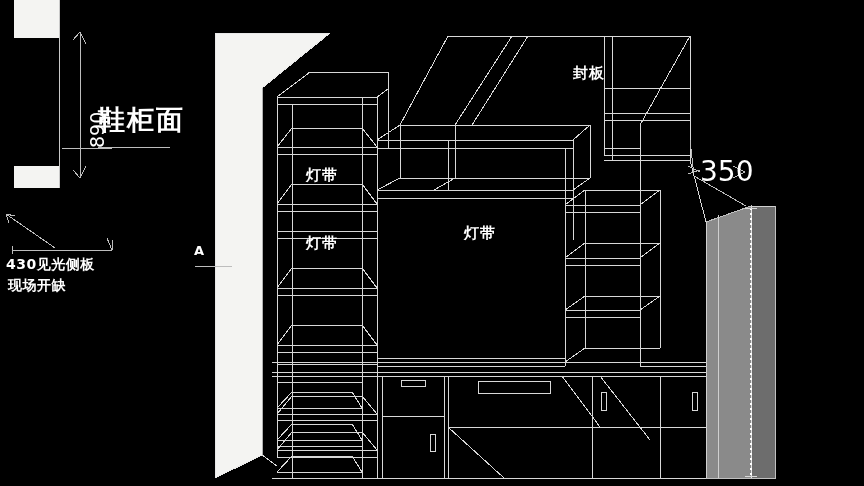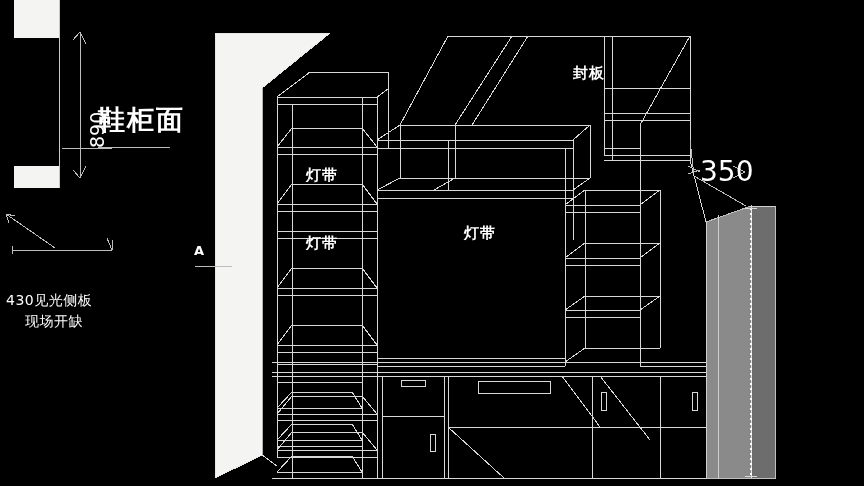--- a/index.html
+++ b/index.html
@@ -52,23 +52,22 @@
     font-family: "DejaVu Sans", "Liberation Sans", sans-serif;
   }
   .num-label-vert {
     font-size: 19px;
     font-weight: 400;
     transform: rotate(-90deg);
     transform-origin: left top;
   }
   .note-label {
     font-size: 14px;
-    font-weight: 400;
+    font-weight: 700;
     letter-spacing: 0.5px;
-    margin-top: 36px;
   }
   .letter-label {
     font-size: 13px;
     font-weight: 700;
   }
 </style>
 </head>
 <body>
 
 <div id="stage">
@@ -334,21 +333,21 @@
 
     </g>
   </svg>
 
   <div class="cad-label num-label-vert" style="left:88px; top:148px;">890</div>
 
   <div class="cad-label cn-label-big" style="left:98px; top:106px;">鞋柜面</div>
 
   <div class="cad-label note-label" style="left:6px; top:257px;">430见光侧板</div>
 
-  <div class="cad-label note-label" style="left:25px; top:278px;">现场开缺</div>
+  <div class="cad-label note-label" style="left:8px; top:278px;">现场开缺</div>
 
   <div class="cad-label letter-label" style="left:194px; top:244px;">A</div>
 
   <div class="cad-label cn-label" style="left:573px; top:66px;">封板</div>
 
   <div class="cad-label cn-label" style="left:306px; top:168px;">灯带</div>
 
   <div class="cad-label cn-label" style="left:306px; top:236px;">灯带</div>
 
   <div class="cad-label cn-label" style="left:464px; top:226px;">灯带</div>

